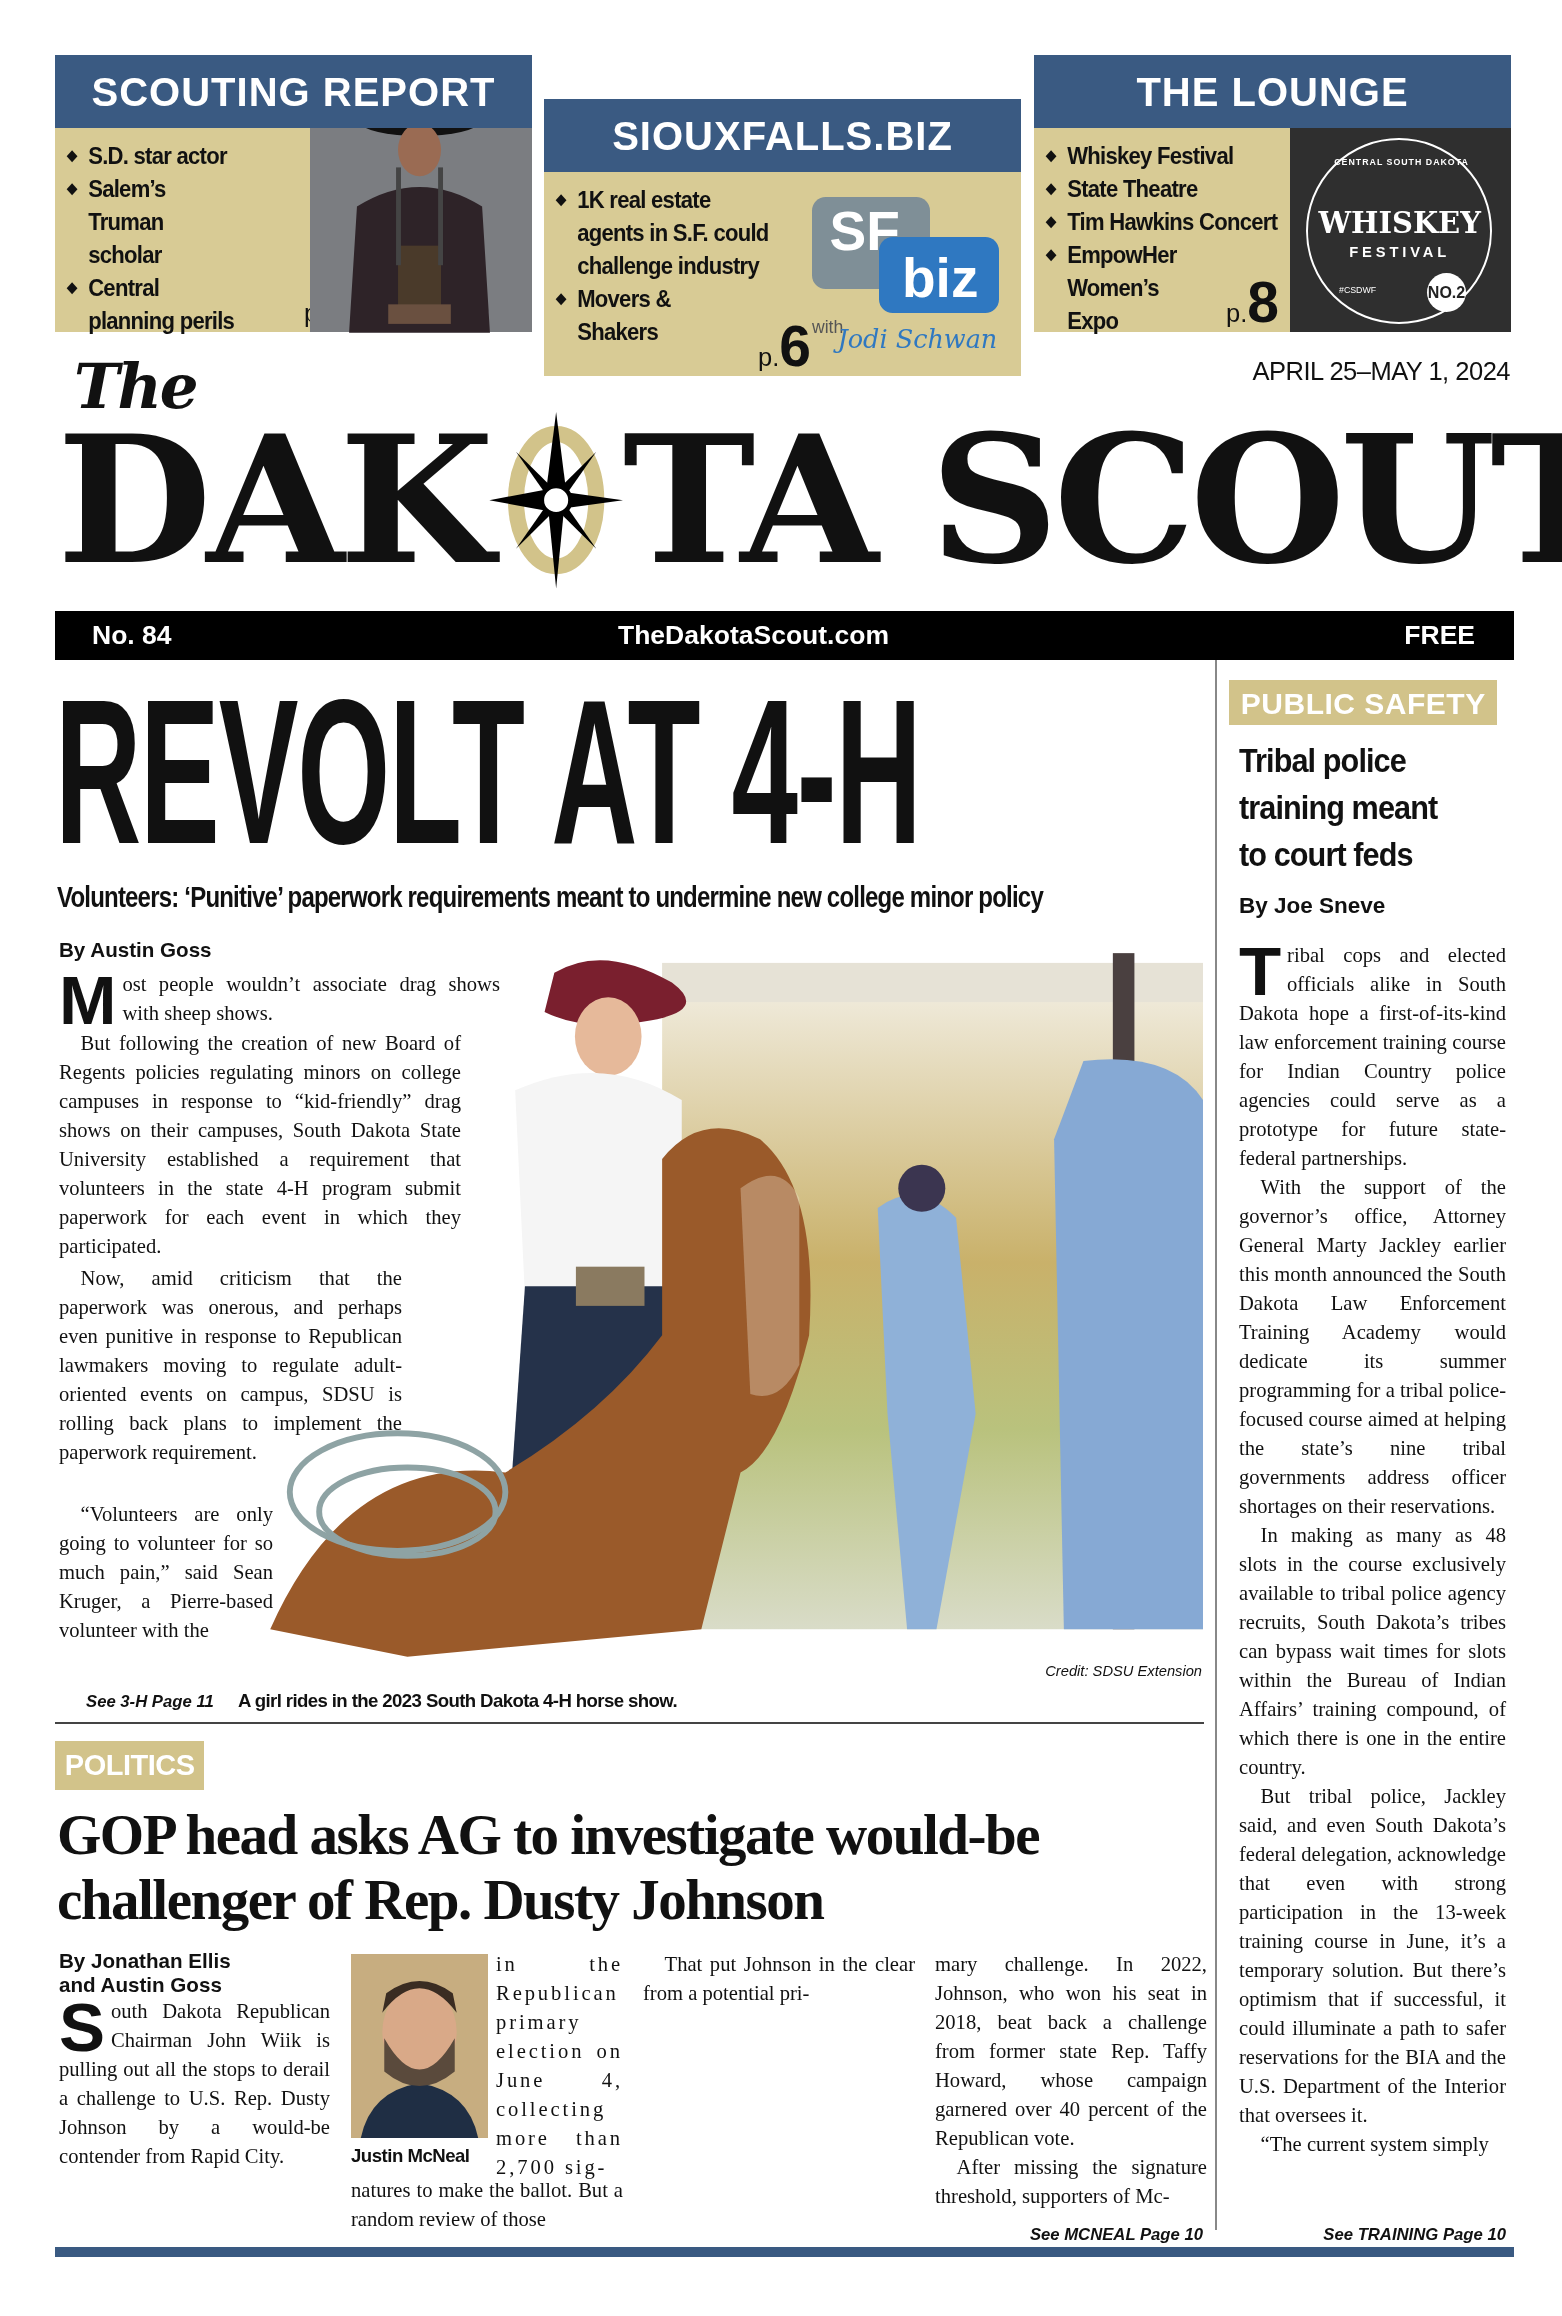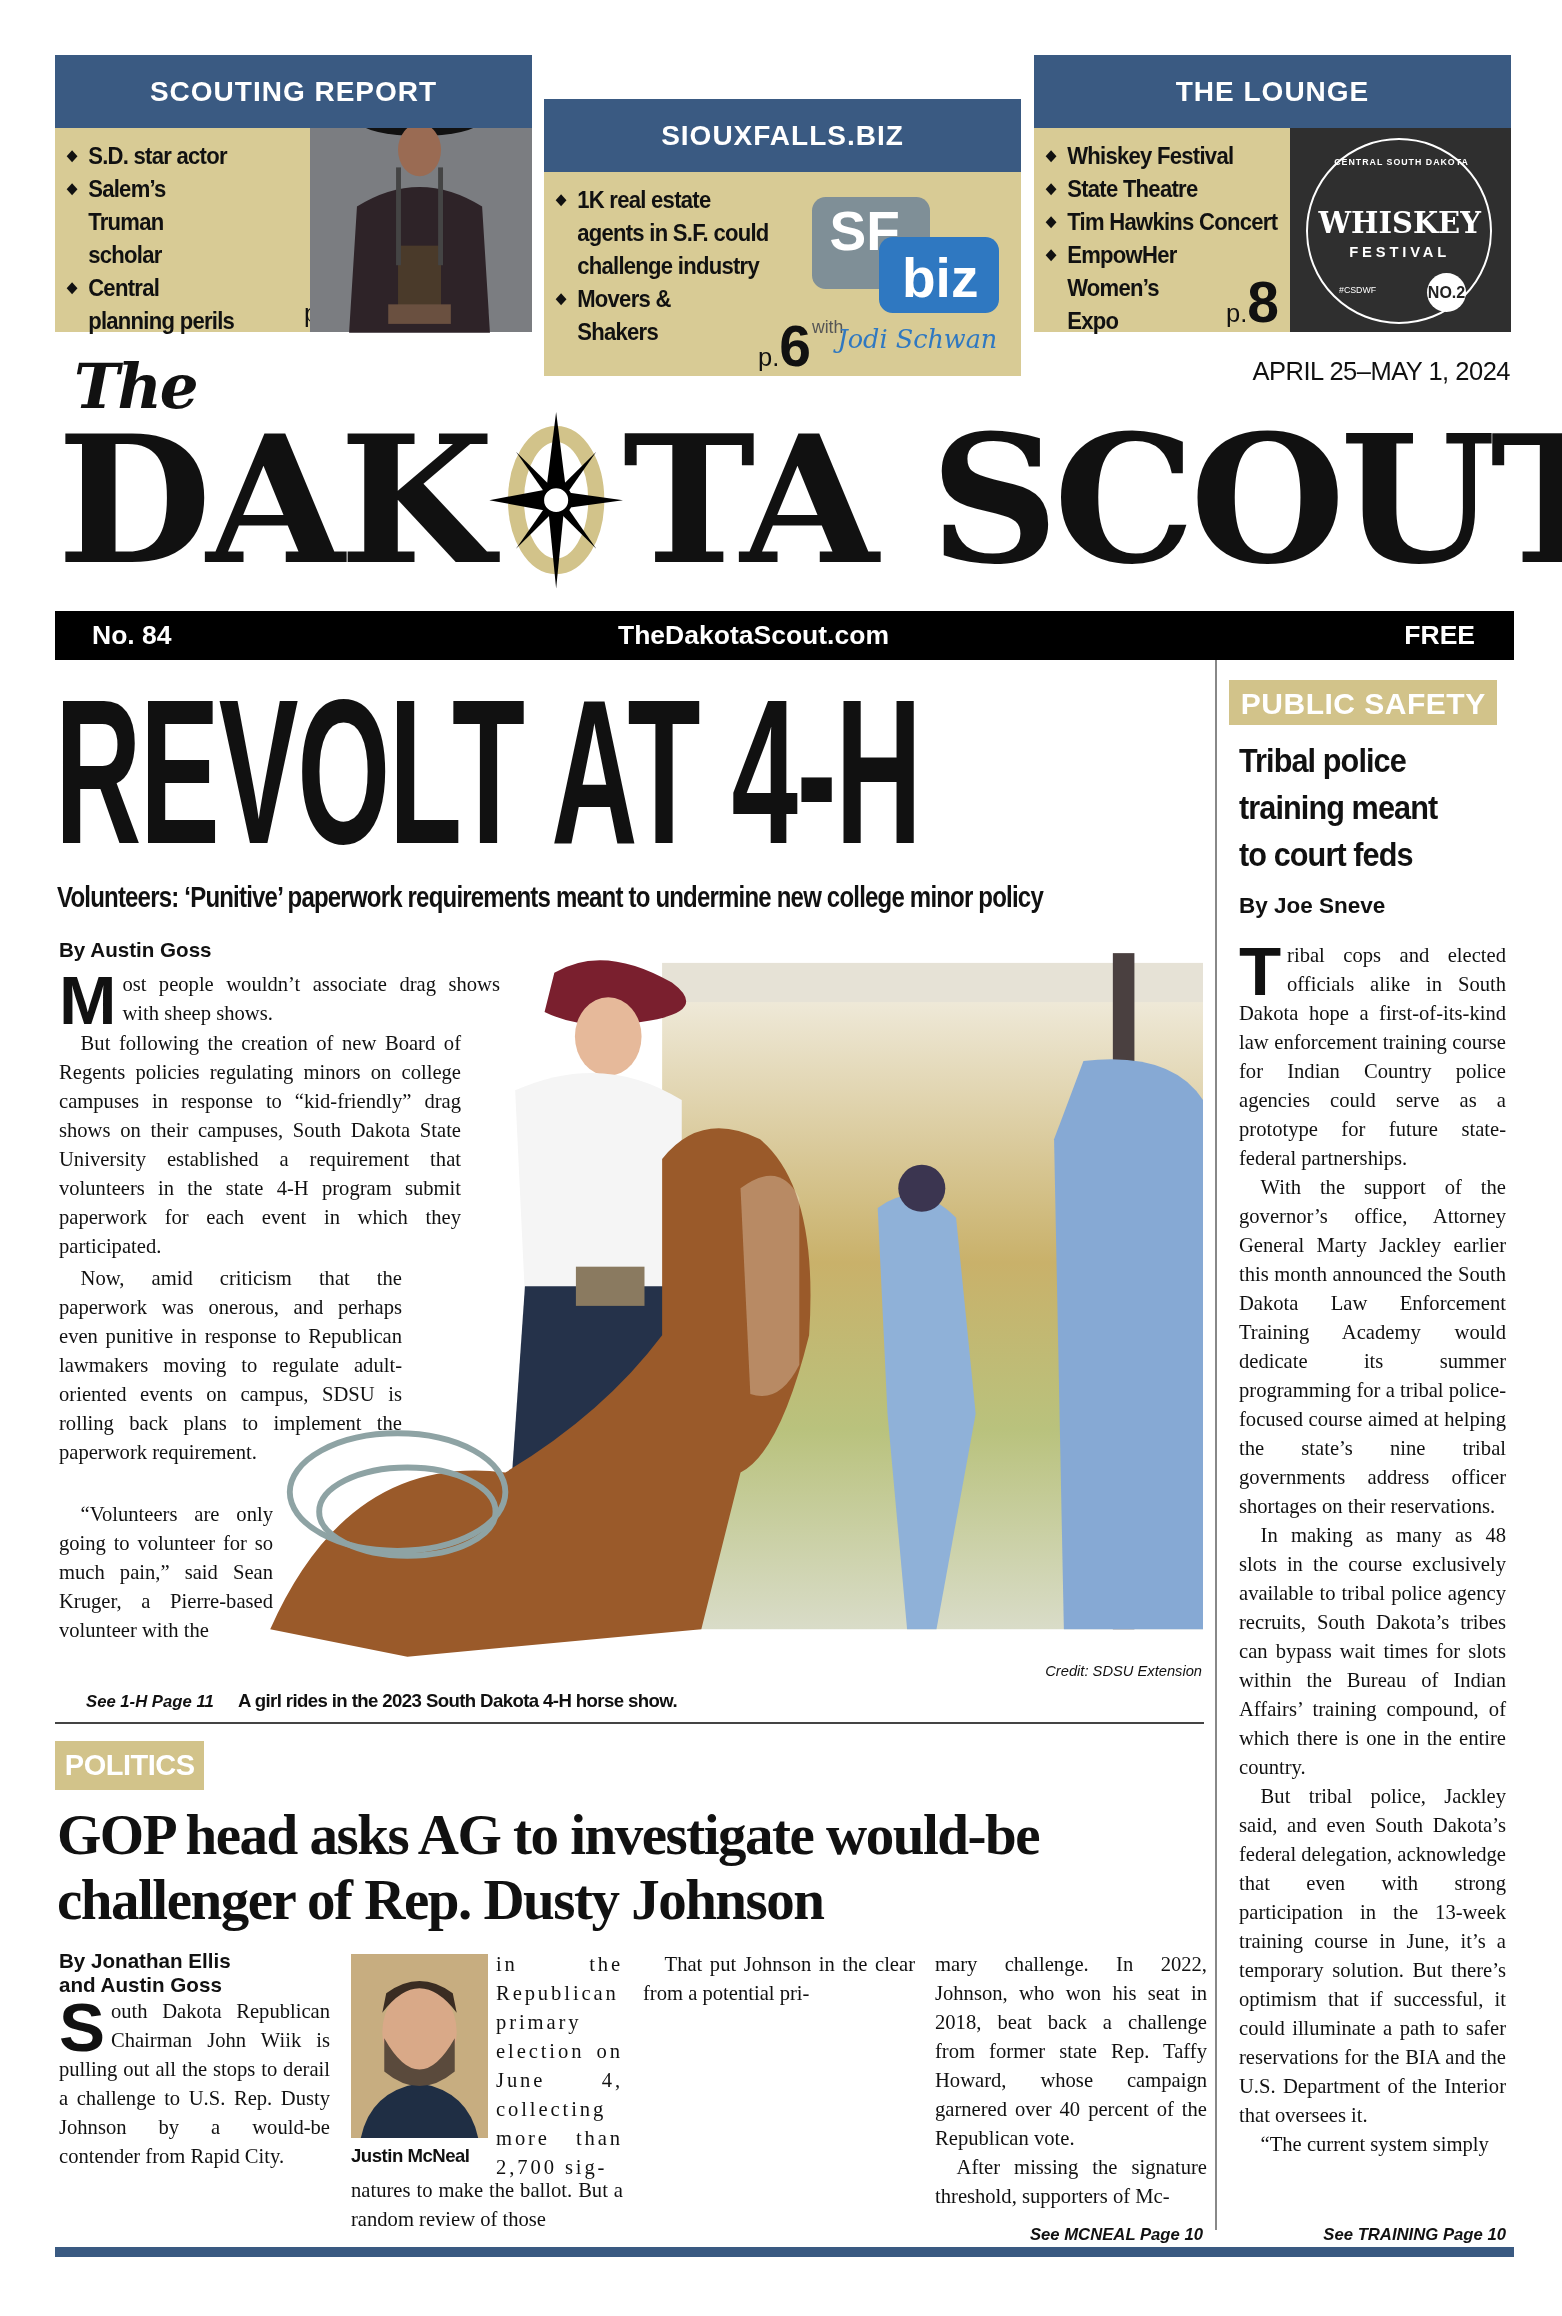--- a/index.html
+++ b/index.html
@@ -1,21 +1,21 @@
 <!DOCTYPE html>
 <html><head>
 <meta charset="utf-8">
 <style>
   * { box-sizing: border-box; margin: 0; padding: 0; }
   body { width: 1562px; height: 2316px; background: #fff; position: relative; overflow: hidden; font-family: "Liberation Serif", serif; color: #111; }
   .abs { position: absolute; }
 
   
   .teaser { position: absolute; top: 55px; width: 477px; height: 277px; background: #d8cb95; }
-  .teaser .bar { height: 73px; background: #3a5a82; color: #fff; font-family: "Liberation Sans", sans-serif; font-weight: bold; font-size: 28px; letter-spacing: 1px; text-align: center; line-height: 74px; }
+  .teaser .bar { height: 73px; background: #3a5a82; color: #fff; font-family: "Liberation Sans", sans-serif; font-weight: bold; font-size: 40px; letter-spacing: 1px; text-align: center; line-height: 74px; }
   .teaser ul { list-style: none; position: absolute; left: 11.8px; top: 84px; font-family: "Liberation Sans", sans-serif; font-weight: bold; font-size: 24.5px; line-height: 33px; letter-spacing: -0.8px; transform: scaleX(0.9); transform-origin: left top; }
   .teaser ul li { position: relative; padding-left: 23.5px; }
   .teaser ul li::before { content: "◆"; position: absolute; left: 0; top: 0; font-size: 14.7px; }
   .teaser .pg { position: absolute; font-family: "Liberation Sans", sans-serif; font-size: 25.5px; }
   .teaser .pg b { font-size: 57px; font-weight: bold; letter-spacing: -2px; }
   .teaser .art { position: absolute; right: 0; top: 73px; bottom: 0; }
 
   
   .the { left: 74px; top: 351px; font-family: "DejaVu Serif", serif; font-weight: bold; font-style: italic; font-size: 61px; letter-spacing: -2px; }
   .date { right: 52px; top: 357px; font-family: "Liberation Sans", sans-serif; font-size: 25.5px; letter-spacing: -0.5px; }
@@ -164,21 +164,21 @@
 <div class="abs body" style="left:59px; top:1029px; width:451px;">
   <p style="width:402px;">But following the creation of new Board of Regents policies regulating minors on college campuses in response to “kid-friendly” drag shows on their campuses, South Dakota State University established a requirement that volunteers in the state 4-H program submit paperwork for each event in which they participated.</p>
 </div>
 <div class="abs body" style="left:59px; top:1264px; width:343px;">
   <p>Now, amid criticism that the paperwork was onerous, and perhaps even punitive in response to Republican lawmakers moving to regulate adult-oriented events on campus, SDSU is rolling back plans to implement the paperwork requirement.</p>
 </div>
 <div class="abs body" style="left:59px; top:1500px; width:214px;">
   <p>“Volunteers are only going to volunteer for so much pain,” said Sean Kruger, a Pierre-based volunteer with the</p>
 </div>
 <div class="abs credit">Credit: SDSU Extension</div>
-<div class="abs jump" style="left:86px; top:1692px;">See 1-H Page 11</div>
+<div class="abs jump" style="left:86px; top:1692px;">See 3-H Page 11</div>
 <div class="abs caption">A girl rides in the 2023 South Dakota 4-H horse show.</div>
 
 <div class="abs rule"></div>
 
 <div class="abs kicker" style="left:55px; top:1741px; padding:0 9.8px; height:49px; line-height:49px; font-size:29px; letter-spacing:-0.5px;">POLITICS</div>
 <div class="abs bighed" style="width:1127px;">GOP head asks AG to investigate would-be challenger of Rep. Dusty Johnson</div>
 
 <div class="col" style="left:59px; top:1949px; width:271px;">
   <div class="byline">By Jonathan Ellis</div>
   <div class="byline">and Austin Goss</div>

